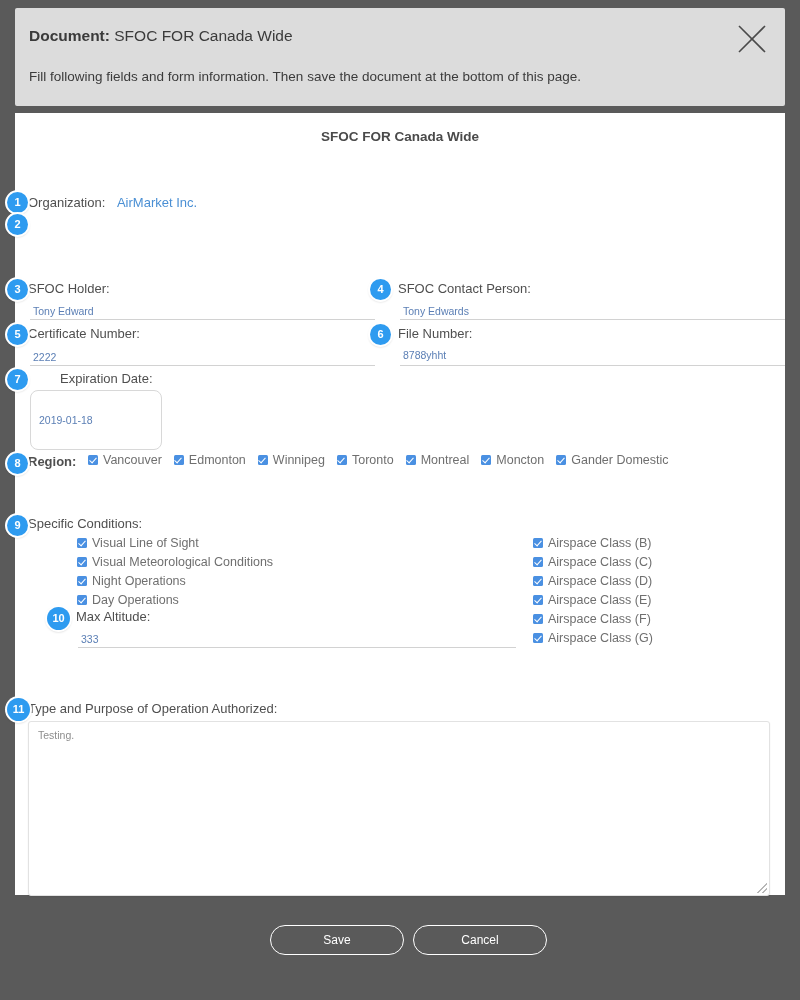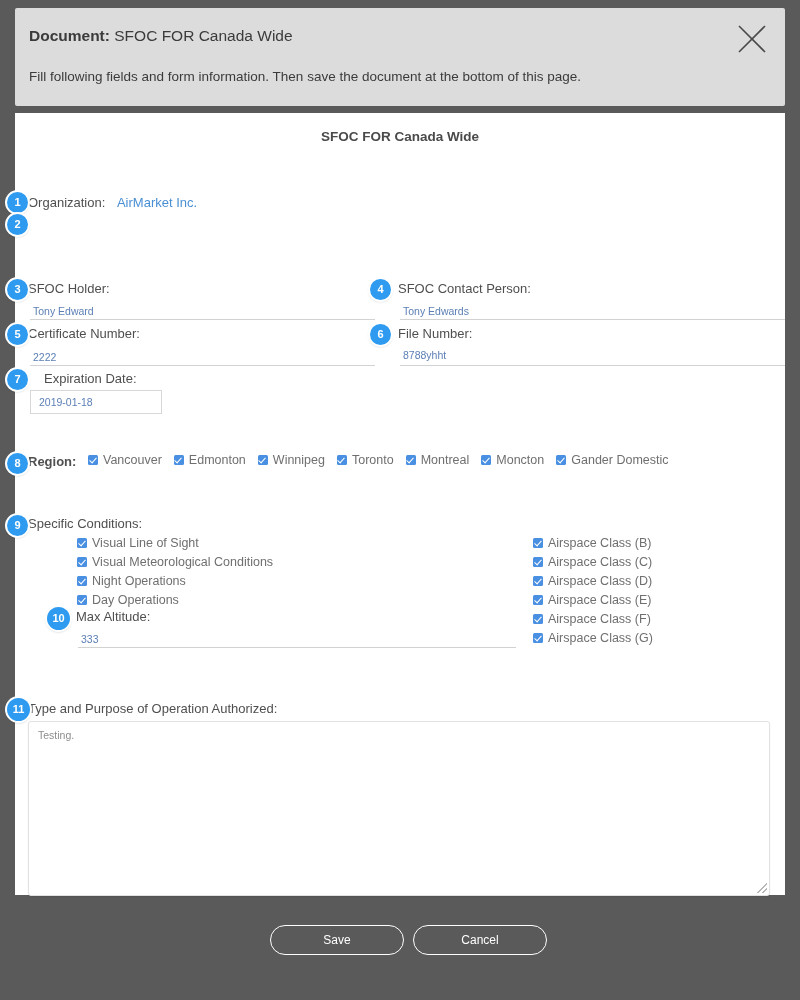--- a/index.html
+++ b/index.html
@@ -103,25 +103,25 @@
   }
   .f-underline {
     position: absolute;
     height: 1px;
     background: #d2d2d2;
   }
 
   .date-box {
     position: absolute;
     border: 1px solid #d8d8d8;
-    border-radius: 0;
+    border-radius: 8px;
     background: #fff;
     font-size: 10.5px;
     color: #5b7fb5;
-    padding: 4px 8px;
+    padding: 22px 8px;
     line-height: 14px;
   }
 
   
   .cbx-row {
     position: absolute;
     display: flex;
     align-items: center;
     white-space: nowrap;
   }
@@ -237,21 +237,21 @@
     <div class="f-label" style="left:13px; top:213px;">Certificate Number:</div>
     <div class="f-value" style="left:18px; top:238px;">2222</div>
     <div class="f-underline" style="left:15px; top:252px; width:345px;"></div>
 
     <div class="badge" style="left:355px; top:211px;">6</div>
     <div class="f-label" style="left:383px; top:213px;">File Number:</div>
     <div class="f-value" style="left:388px; top:236px;">8788yhht</div>
     <div class="f-underline" style="left:385px; top:252px; width:385px;"></div>
 
     <div class="badge" style="left:-8px; top:256px;">7</div>
-    <div class="f-label" style="left:13px; top:258px;padding-left:16px;">Expiration Date:</div>
+    <div class="f-label" style="left:29px; top:258px;padding-left:16px;">Expiration Date:</div>
     <div class="date-box" style="left:15px; top:277px; width:132px;">2019-01-18</div>
 
     <div class="badge" style="left:-8px; top:340px;">8</div>
     <div class="region-label" style="left:13px; top:341px;">Region:</div>
     <div id="region-options" class="cbx-row" style="left:73px; top:340px;">
         <div style="display: flex; align-items: center; margin-right: 12px;">
           <span class="cbx"></span>
           <span class="cbx-label">Vancouver</span>
         </div>
         <div style="display: flex; align-items: center; margin-right: 12px;">

